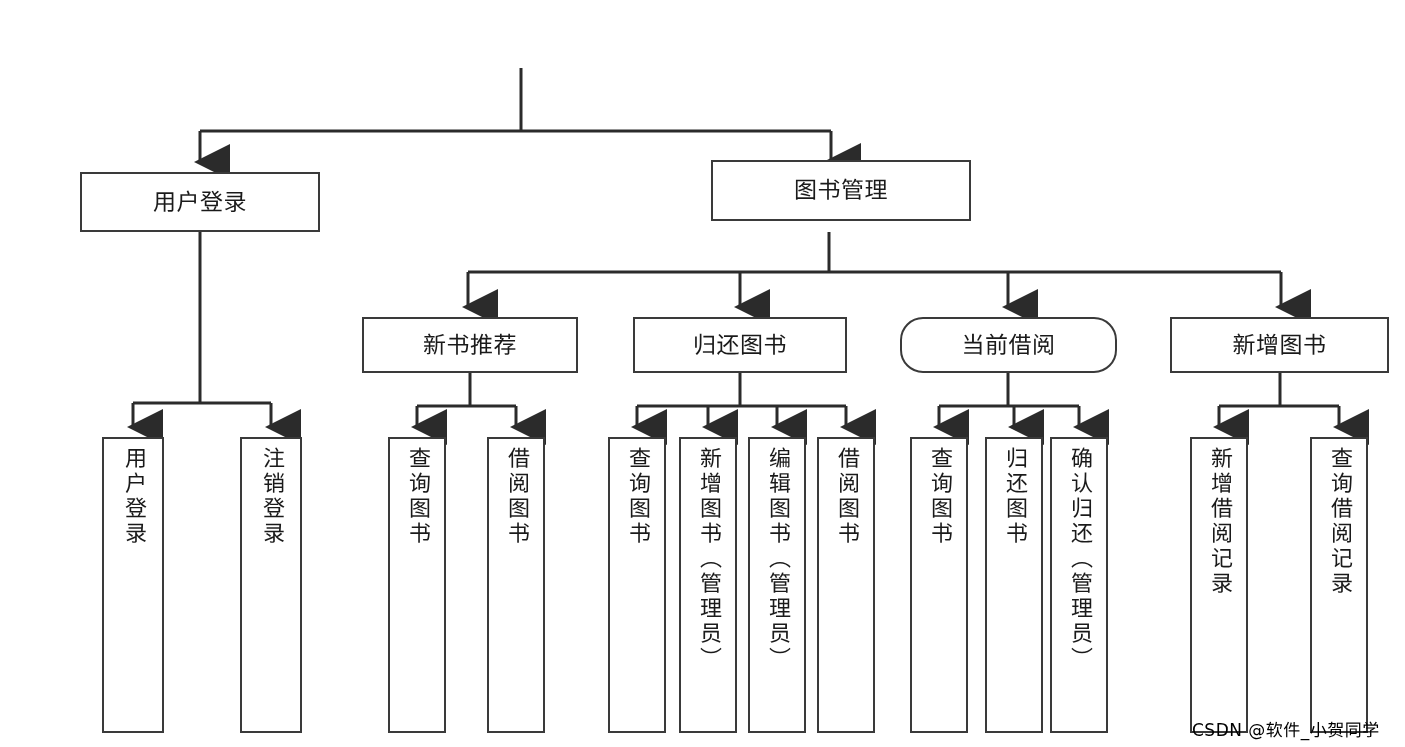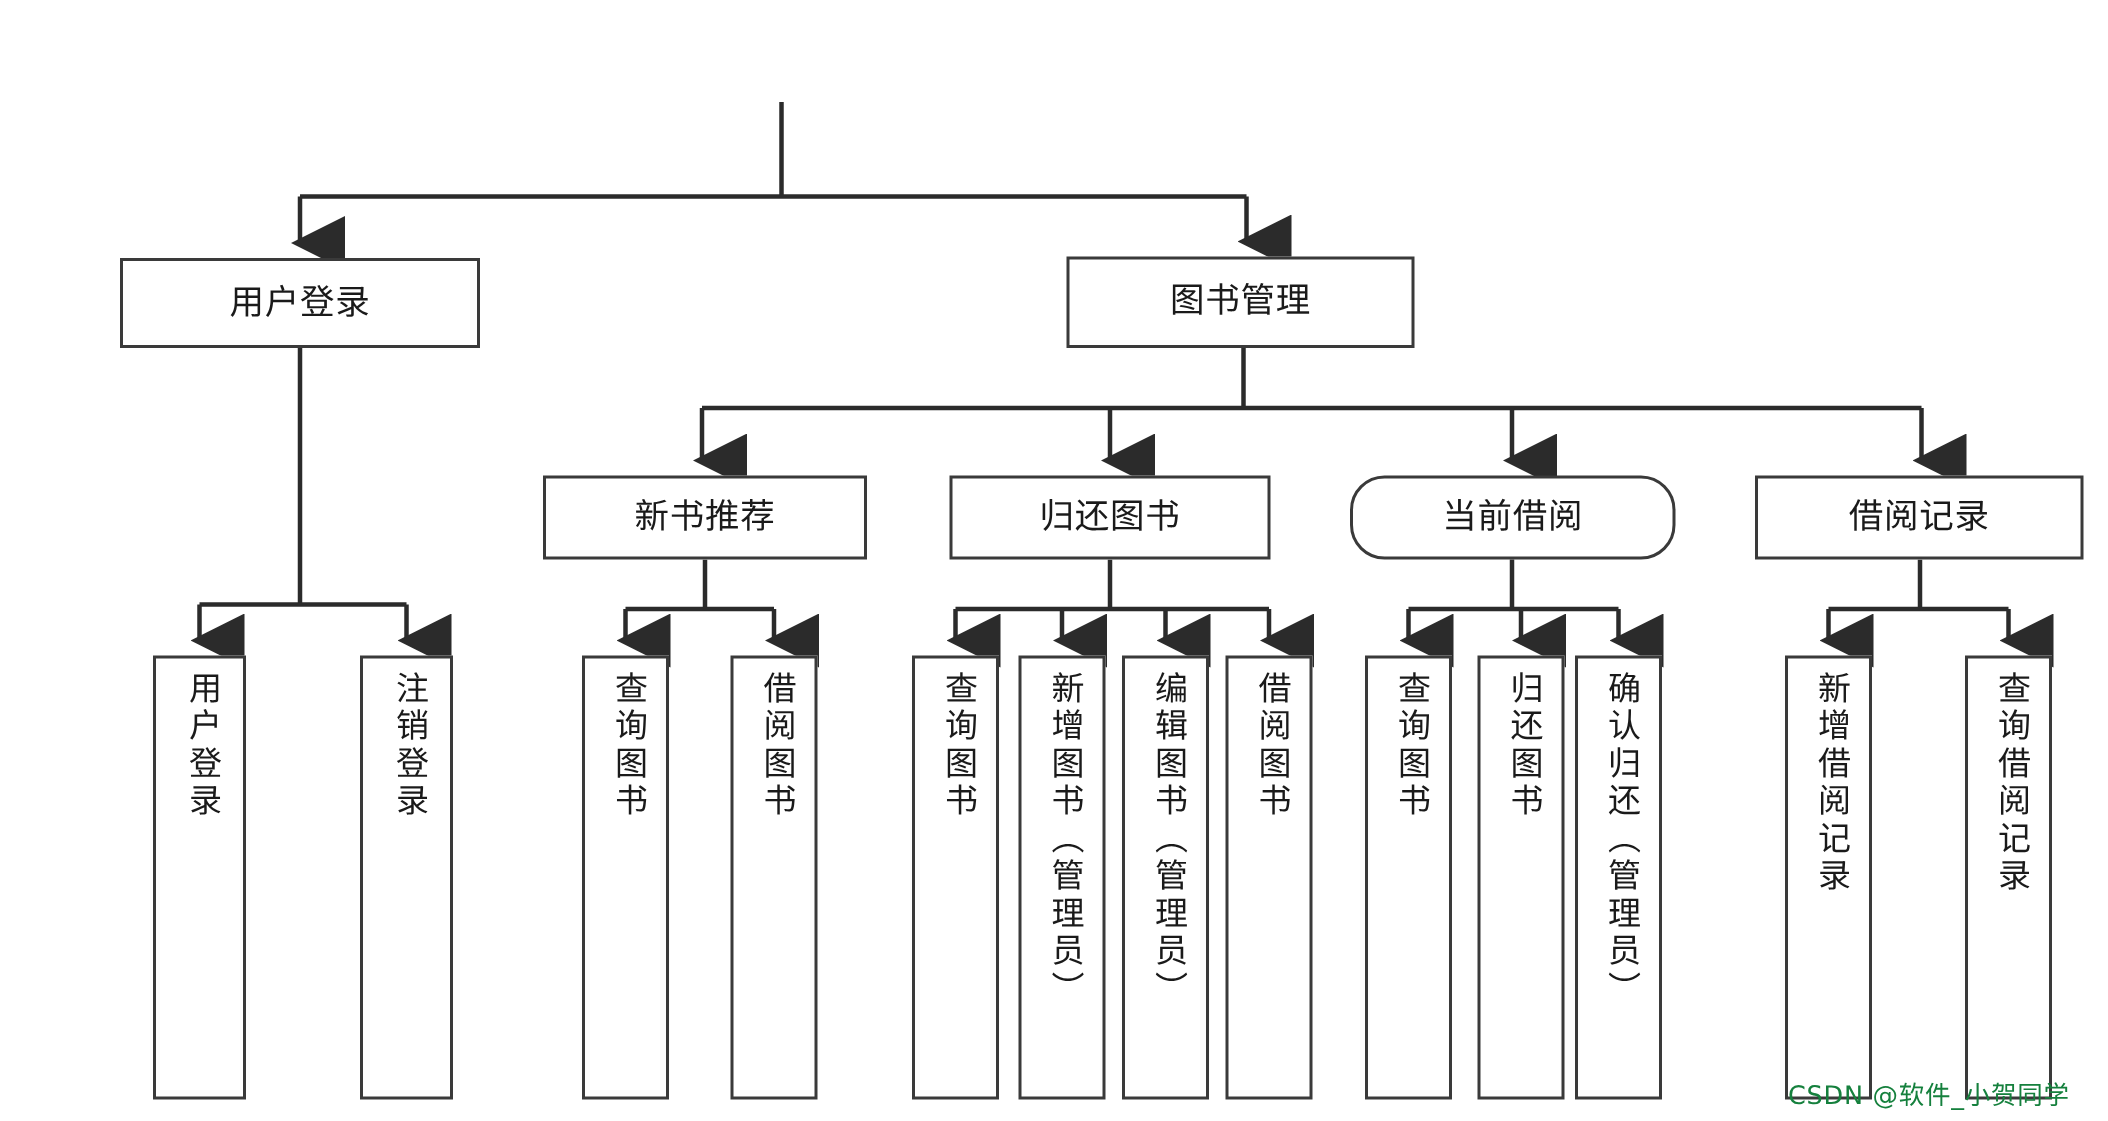--- a/index.html
+++ b/index.html
@@ -62,21 +62,21 @@
   .node.vertical .node-label {
     writing-mode: vertical-rl;
     text-orientation: upright;
     font-size: 22px;
     line-height: 1.0;
     letter-spacing: 3px;
   }
   .watermark {
     position: absolute;
     font-size: 17px;
-    color: #15803d;
+    color: #000000;
     letter-spacing: 0.5px;
     white-space: nowrap;
     z-index: 3;
     font-family: "DejaVu Sans", "Liberation Sans", sans-serif;
   }
 </style>
 </head>
 <body>
 
 <div id="canvas">
@@ -130,35 +130,35 @@
       <path d="M 1219 406 L 1339 406"></path>
       <path d="M 1219 406 L 1219 427" marker-end="url(#arrow)"></path>
       <path d="M 1339 406 L 1339 427" marker-end="url(#arrow)"></path>
     </g>
   </svg>
 
 
   <div class="node horizontal" style="left:80px; top:172px; width:240px; height:60px;">
     <span class="node-label">用户登录</span>
   </div>
-  <div class="node horizontal" style="left:711px; top:171px; width:232px; height:61px;">
+  <div class="node horizontal" style="left:711px; top:160px; width:260px; height:61px;">
     <span class="node-label">图书管理</span>
   </div>
 
   <div class="node horizontal" style="left:362px; top:317px; width:216px; height:56px;">
     <span class="node-label">新书推荐</span>
   </div>
   <div class="node horizontal" style="left:633px; top:317px; width:214px; height:56px;">
     <span class="node-label">归还图书</span>
   </div>
   <div class="node horizontal" style="left:900px; top:317px; width:217px; height:56px;border-radius:23px;">
     <span class="node-label">当前借阅</span>
   </div>
   <div class="node horizontal" style="left:1170px; top:317px; width:219px; height:56px;">
-    <span class="node-label">借阅记录</span>
+    <span class="node-label">新增图书</span>
   </div>
 
   <div class="node vertical" style="left:102px; top:437px; width:62px; height:296px;">
     <span class="node-label">用户登录</span>
   </div>
   <div class="node vertical" style="left:240px; top:437px; width:62px; height:296px;">
     <span class="node-label">注销登录</span>
   </div>
 
   <div class="node vertical" style="left:388px; top:437px; width:58px; height:296px;">

